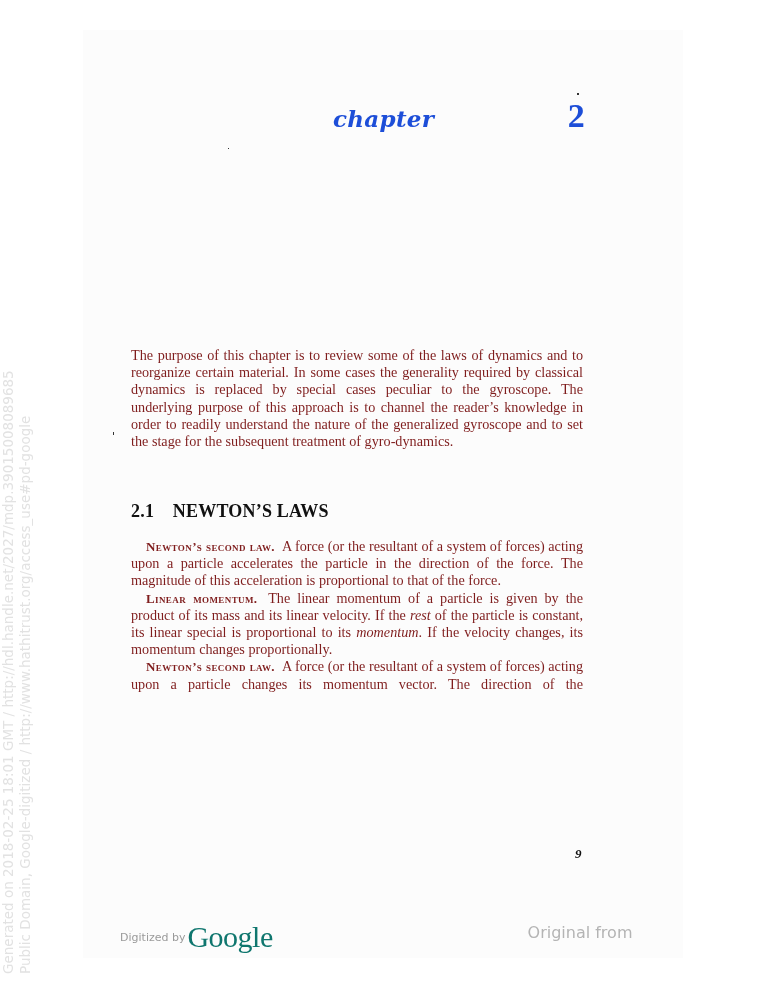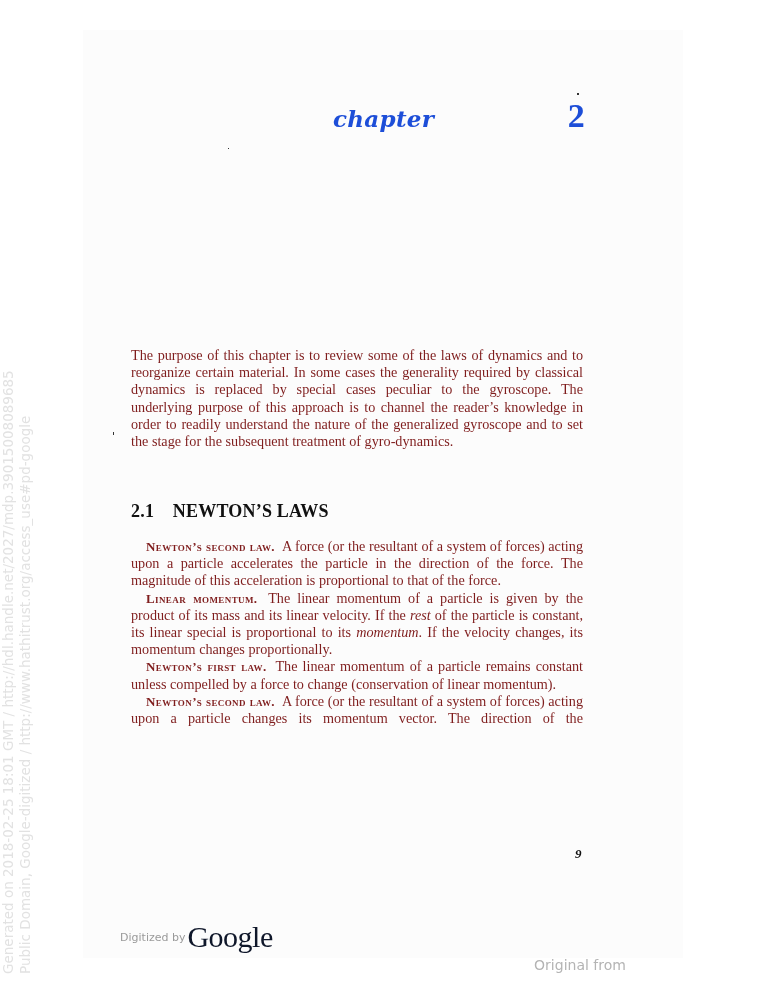--- a/index.html
+++ b/index.html
@@ -123,36 +123,35 @@
       gap: 2px;
       color: #9a9a9a;
     }
     .digitized .by {
       font-family: "DejaVu Sans", sans-serif;
       font-size: 11px;
     }
     .digitized .google {
       font-family: "Liberation Serif", serif;
       font-size: 30px;
-      color: #0f172a;
+      color: #0f766e;
       letter-spacing: -0.5px;
     }
     .original {
       position: absolute;
       left: 480px;
       top: 927px;
       width: 200px;
       text-align: center;
       font-family: "DejaVu Sans", sans-serif;
       color: #b4b4b4;
     }
     .original .from {
-      font-size: 14px;
+      font-size: 16px;
       line-height: 12px;
-      margin-top: 32px;
     }
     .original .univ {
       font-size: 12.5px;
       line-height: 16px;
       letter-spacing: 0.2px;
     }
   </style>
 </head>
 <body>
 
@@ -183,24 +182,20 @@
     <span class="sc">Newton’s second law.</span>
     <span>A force (or the resultant of a system of forces) acting upon a particle accelerates the particle in the direction of the force. The magnitude of this acceleration is proportional to that of the force.</span>
   </p>
   <p>
     <span class="sc">Linear momentum.</span>
     <span>The linear momentum of a particle is given by the product of its mass and its linear velocity. If the</span>
     <em>rest</em>
     <span>of the particle is constant, its linear special is proportional to its</span>
     <em>momentum</em><span>. If the velocity changes, its momentum changes proportionally.</span>
   </p>
-  <p>
-    <span class="sc">Newton’s first law.</span>
-    <span>The linear momentum of a particle remains constant unless compelled by a force to change (conservation of linear momentum).</span>
-  </p>
   <p style="text-align-last: justify;">
     <span class="sc">Newton’s second law.</span>
     <span>A force (or the resultant of a system of forces) acting upon a particle changes its momentum vector. The direction of the</span>
   </p>
 </div>
 
 <div class="page-number">9</div>
 
 <div class="watermark">
   <div>Generated on 2018-02-25 18:01 GMT  /  http://hdl.handle.net/2027/mdp.39015008089685</div>

